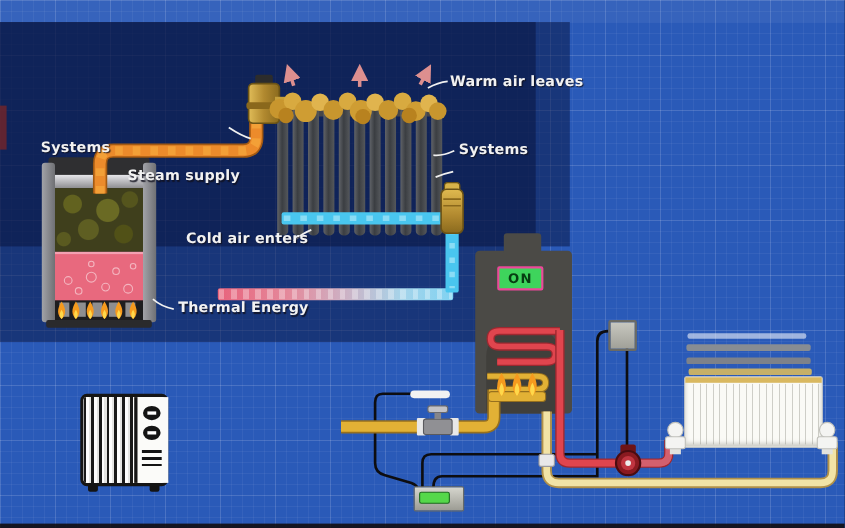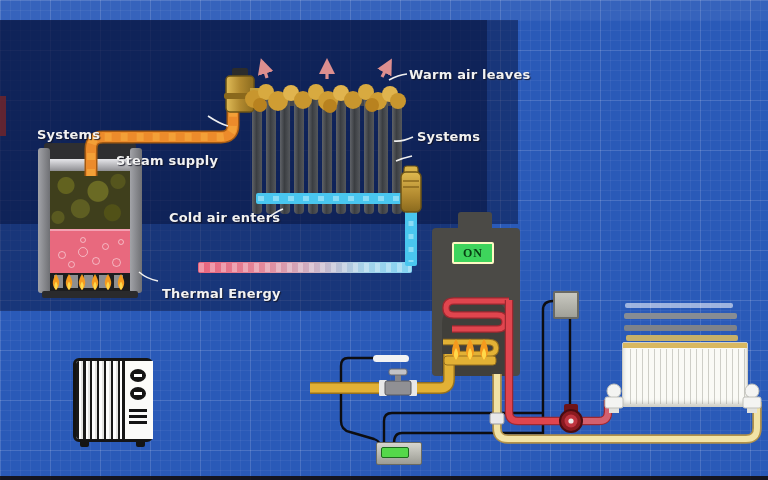--- a/index.html
+++ b/index.html
@@ -64,22 +64,22 @@
   
   .thermal-bar{left:198px;top:262px;width:214px;height:11px;border-radius:2px;
     background:linear-gradient(90deg,#e8637c 0%,#e4899b 30%,#ccb3c6 55%,#a6d4ea 78%,#7fd2f2 100%);}
   .thermal-bar::after{content:"";position:absolute;inset:1px;
     background:repeating-linear-gradient(90deg,rgba(255,255,255,.32) 0 5px,transparent 5px 11px);}
 
   
   .gboiler{left:432px;top:228px;width:88px;height:148px;background:#4b4a46;border-radius:4px;}
   .g-hump{position:absolute;left:26px;top:-16px;width:34px;height:18px;background:#4b4a46;border-radius:3px 3px 0 0;}
   .on-display{position:absolute;left:20px;top:14px;width:38px;height:18px;background:#3ed45c;
-      border:2px solid #fef9c3;border-radius:2px;color:#073d12;font-weight:bold;font-size:12px;
-      text-align:center;line-height:18px;letter-spacing:1px;font-family:Liberation Serif, serif;}
+      border:2px solid #ec4899;border-radius:2px;color:#073d12;font-weight:bold;font-size:12px;
+      text-align:center;line-height:18px;letter-spacing:1px;}
   .g-arch{position:absolute;left:10px;top:70px;width:68px;height:78px;background:#403f3b;
       border-radius:26px 26px 4px 4px;}
 
   
   .mrad{left:622px;top:342px;width:124px;height:63px;background:#fafaf6;border:1px solid #cfcfc8;
         border-radius:2px;box-shadow:inset 0 -3px 4px rgba(120,120,110,.35);}
   .mrad::before{content:"";position:absolute;left:0;top:0;width:100%;height:5px;background:#d9b860;}
   .mrad::after{content:"";position:absolute;left:2px;top:6px;right:2px;bottom:2px;
         background:repeating-linear-gradient(90deg,transparent 0 5px,rgba(140,140,130,.40) 5px 6px);}
   .stripe{position:absolute;border-radius:2px;}
@@ -376,15 +376,15 @@
   <div class="abs thermostat"></div>
   <div class="abs meterbox">
     <div class="mdisplay"></div>
   </div>
 
   <div class="lbl" style="left:409px;top:67px;">Warm air leaves</div>
   <div class="lbl" style="left:116px;top:105px;margin-top:48px;">Steam supply</div>
   <div class="lbl" style="left:37px;top:127px;">Systems</div>
   <div class="lbl" style="left:417px;top:129px;">Systems</div>
   <div class="lbl" style="left:169px;top:210px;">Cold air enters</div>
-  <div class="lbl" style="left:162px;top:273px;margin-top:13px;">Thermal Energy</div>
+  <div class="lbl" style="left:162px;top:273px;">Thermal Energy</div>
 
 </div>
 
 </body></html>

